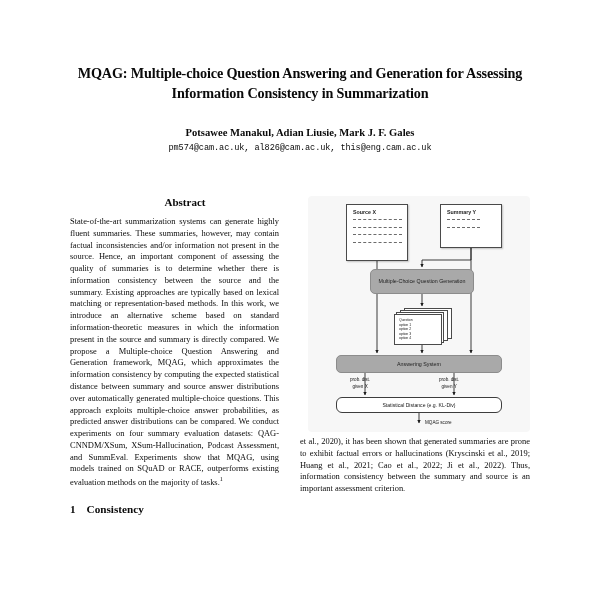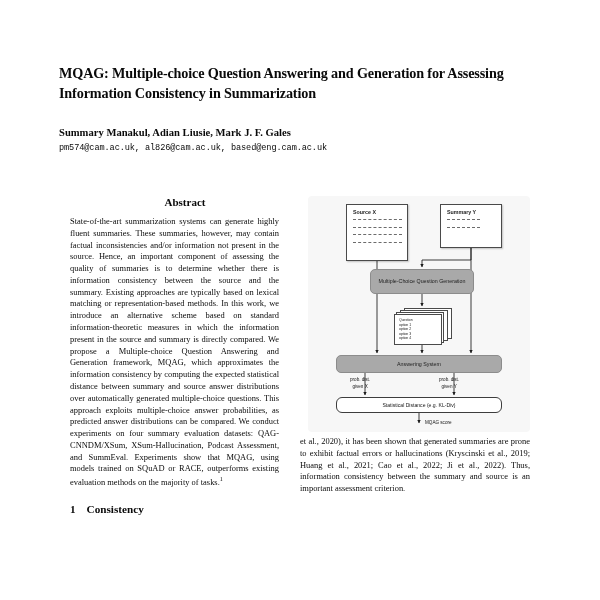--- a/index.html
+++ b/index.html
@@ -19,20 +19,21 @@
     height: 600px;
     background: #ffffff;
     padding: 0;
   }
 
   
   .title-block {
     width: 482px;
     margin: 0 auto;
     padding-top: 63px;
+    text-align: center;
   }
   .paper-title {
     font-size: 14.2px;
     font-weight: bold;
     line-height: 1.42;
     letter-spacing: -0.15px;
     margin: 0;
   }
   .authors {
     margin-top: 23px;
@@ -210,22 +211,22 @@
 
   .right-body { margin-top: 4px; width: 230px; }
 </style>
 </head>
 <body>
 
 <div class="page">
 
   <div class="title-block">
     <h1 class="paper-title">MQAG: Multiple-choice Question Answering and Generation for Assessing Information Consistency in Summarization</h1>
-    <div class="authors">Summary Manakul, Adian Liusie, Mark J. F. Gales</div>
-    <div class="emails">pm574@cam.ac.uk, al826@cam.ac.uk, based@eng.cam.ac.uk</div>
+    <div class="authors">Potsawee Manakul, Adian Liusie, Mark J. F. Gales</div>
+    <div class="emails">pm574@cam.ac.uk, al826@cam.ac.uk, this@eng.cam.ac.uk</div>
   </div>
 
   <div class="columns">
 
     <div class="col col-left">
       <div class="abstract-head">Abstract</div>
       <p class="body-text abstract-text"><span>State-of-the-art summarization systems can generate highly fluent summaries. These summaries, however, may contain factual inconsistencies and/or information not present in the source. Hence, an important component of assessing the quality of summaries is to determine whether there is information consistency between the source and the summary. Existing approaches are typically based on lexical matching or representation-based methods. In this work, we introduce an alternative scheme based on standard information-theoretic measures in which the information present in the source and summary is directly compared. We propose a Multiple-choice Question Answering and Generation framework, MQAG, which approximates the information consistency by computing the expected statistical distance between summary and source answer distributions over automatically generated multiple-choice questions. This approach exploits multiple-choice answer probabilities, as predicted answer distributions can be compared. We conduct experiments on four summary evaluation datasets: QAG-CNNDM/XSum, XSum-Hallucination, Podcast Assessment, and SummEval. Experiments show that MQAG, using models trained on SQuAD or RACE, outperforms existing evaluation methods on the majority of tasks.</span><sup class="fn">1</sup></p>
 
       <div class="section-head">
         <span class="section-num">1</span>

